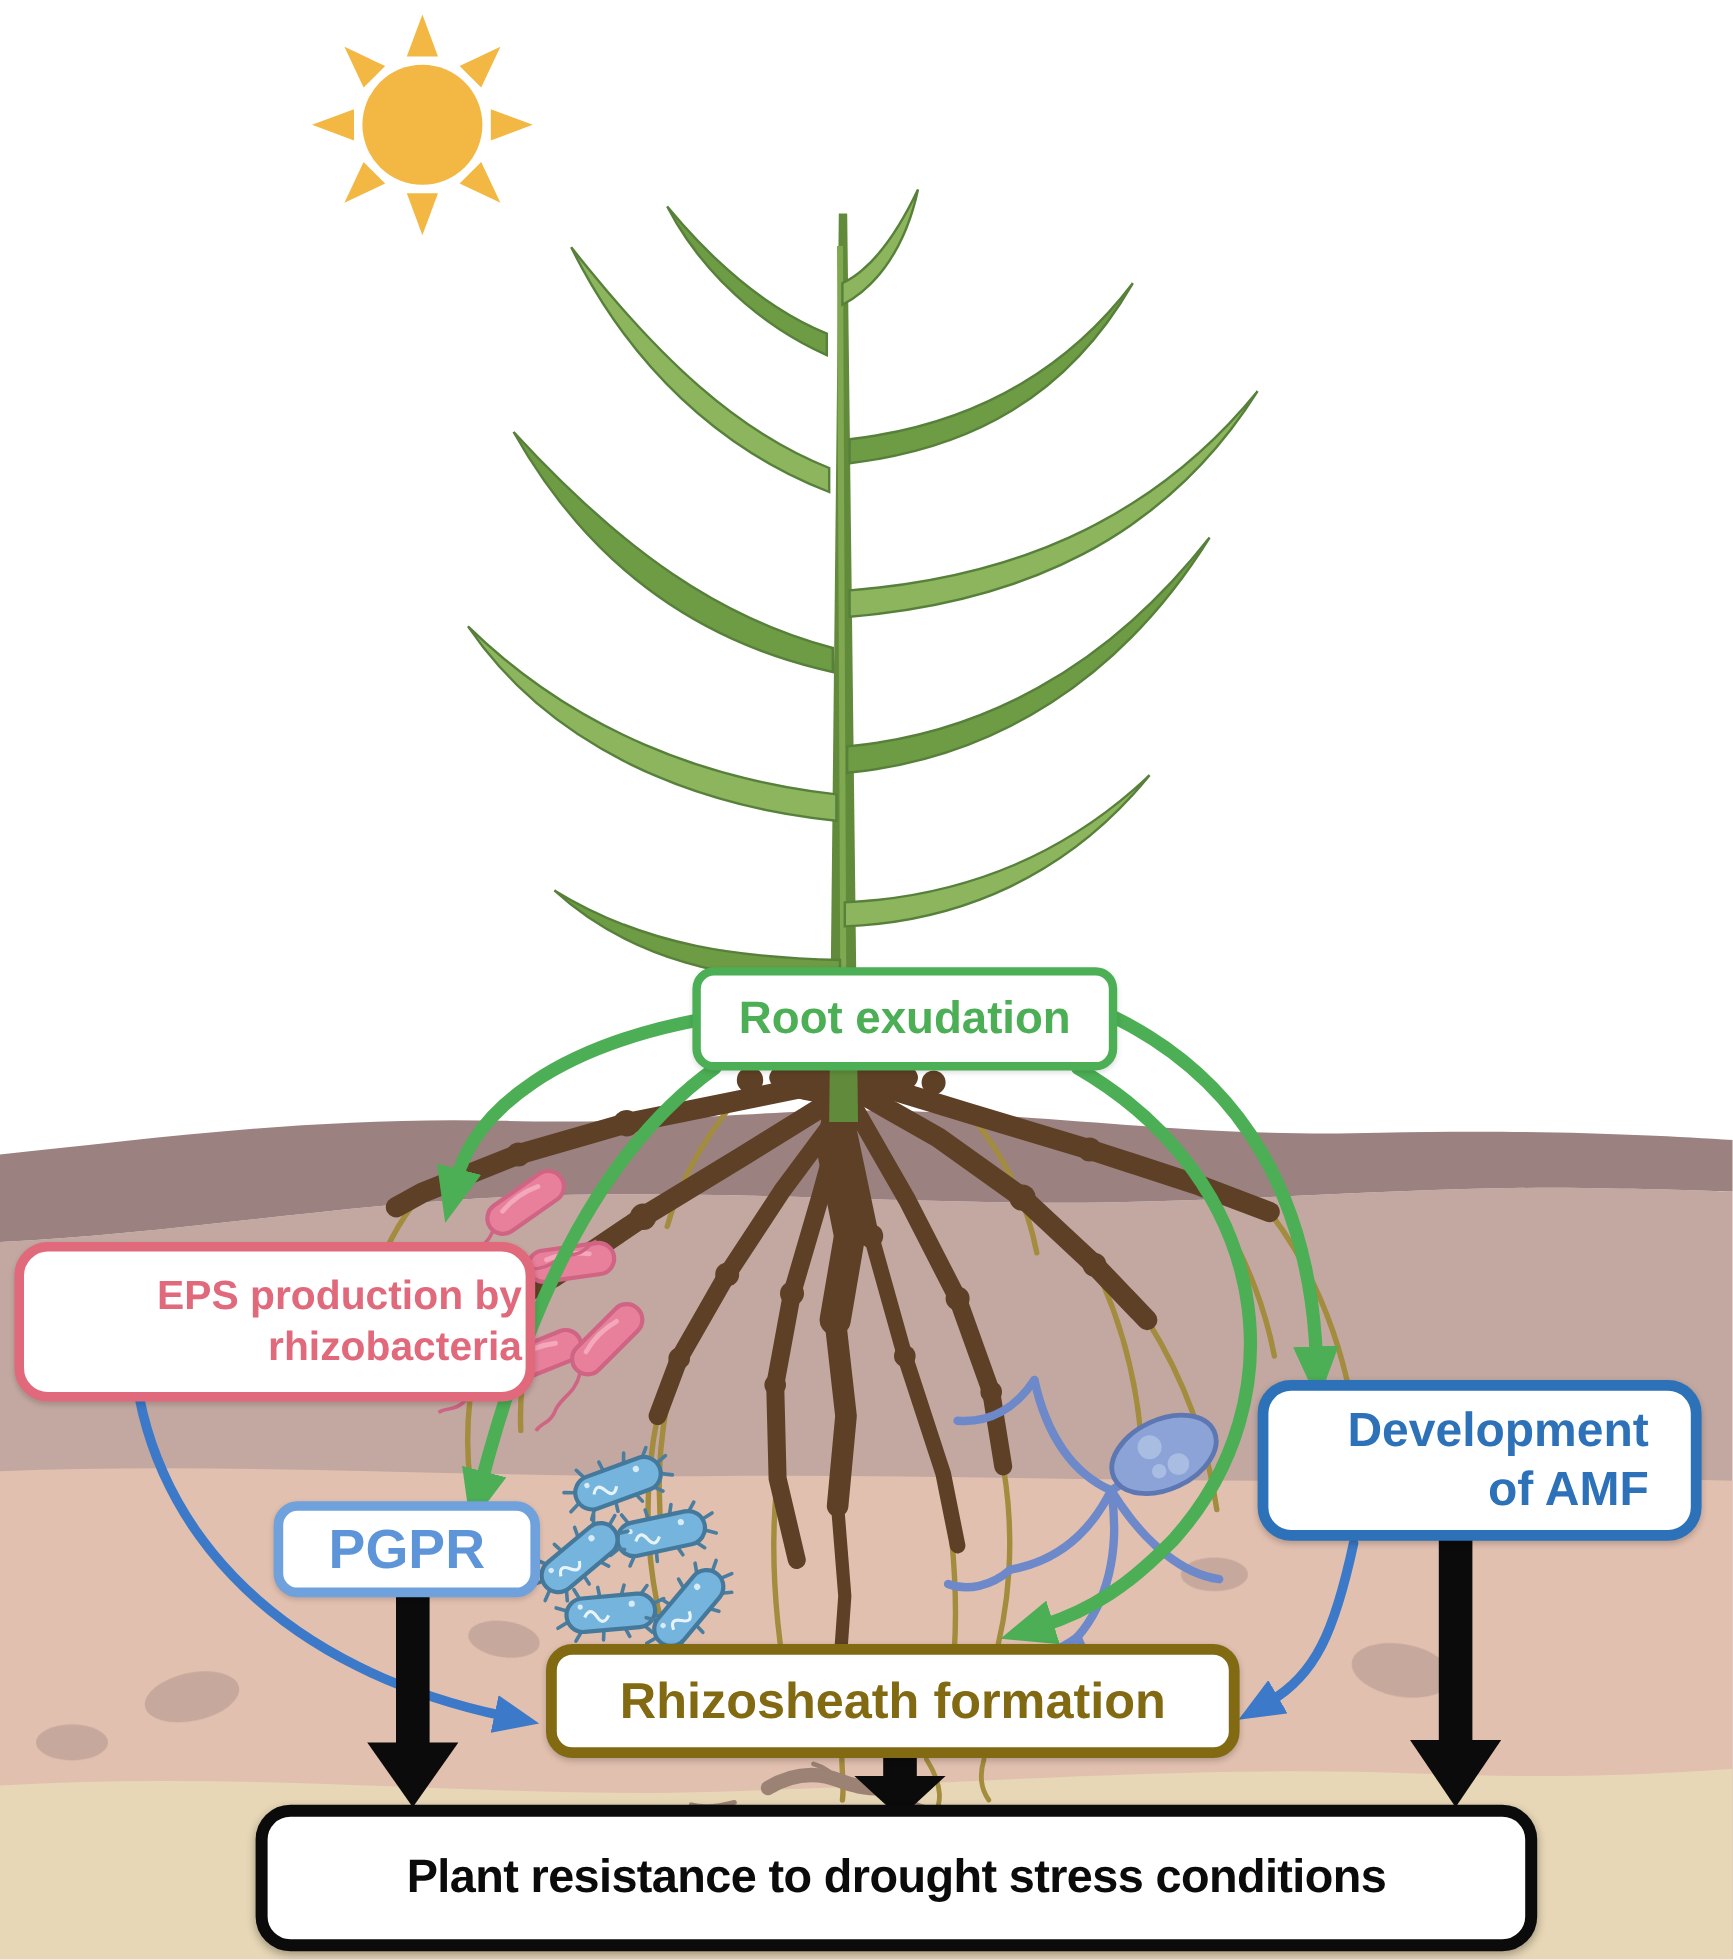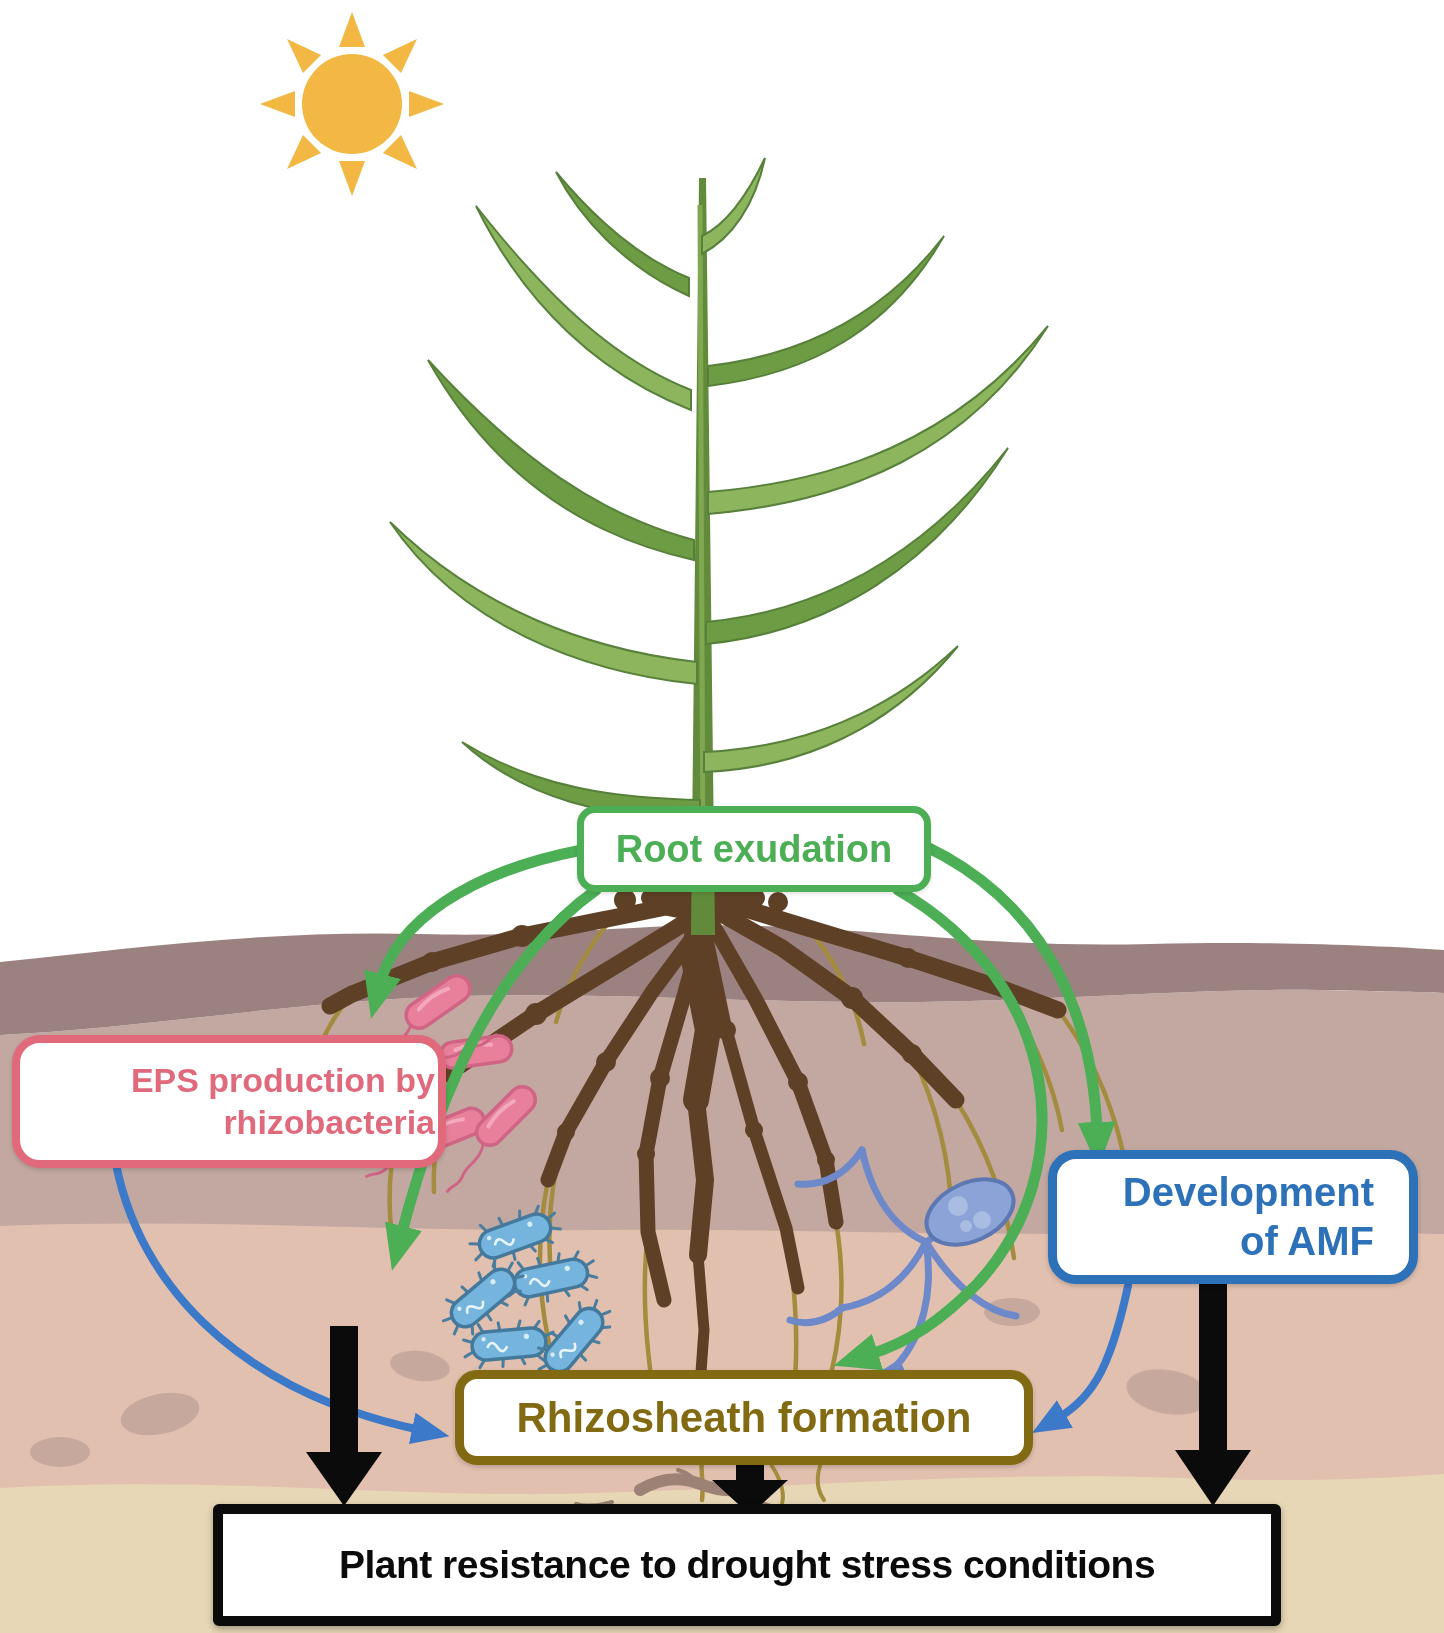--- a/index.html
+++ b/index.html
@@ -16,21 +16,21 @@
   .box-root{left:577px;top:806px;width:354px;height:86px;border:7px solid #4cae55;border-radius:18px;
     color:#4cae55;font-size:38px;white-space:nowrap;box-shadow:0 2px 4px rgba(0,0,0,.12);}
   .box-eps{left:12px;top:1003px;width:434px;height:133px;border:8px solid #e06a7c;border-radius:28px;
     color:#e06a7c;font-size:34px;padding:0 3px;box-shadow:0 2px 4px rgba(0,0,0,.15);margin-top:32px;}
   .box-pgpr{left:228px;top:1251px;width:222px;height:80px;border:8px solid #6fa1dc;border-radius:20px;
     color:#5e95d8;font-size:46px;box-shadow:0 2px 4px rgba(0,0,0,.15);}
   .box-amf{left:1048px;top:1150px;width:370px;height:134px;border:9px solid #2d72b8;border-radius:28px;
     color:#2d72b8;font-size:40px;padding:0 35px;box-shadow:0 2px 5px rgba(0,0,0,.2);}
   .box-rhizo{left:455px;top:1370px;width:578px;height:95px;border:9px solid #826a12;border-radius:22px;
     color:#826a12;font-size:42px;white-space:nowrap;box-shadow:0 2px 5px rgba(0,0,0,.2);}
-  .box-outcome{left:213px;top:1504px;width:1068px;height:122px;border:10px solid #0b0b0b;border-radius:6px;
+  .box-outcome{left:213px;top:1504px;width:1068px;height:122px;border:10px solid #0b0b0b;border-radius:29px;
     color:#0b0b0b;font-size:39px;letter-spacing:-0.5px;white-space:nowrap;box-shadow:0 3px 7px rgba(0,0,0,.3);}
 </style>
 </head>
 <body>
 
 <div id="stage">
 
   <svg id="scene" viewBox="0 0 1444 1633">
     <defs>
       <marker id="mk-green" markerUnits="userSpaceOnUse" markerWidth="46" markerHeight="38" refX="10" refY="19" orient="auto">
@@ -241,20 +241,23 @@
   </svg>
 
   <div class="label-box box-root">
     <span>Root exudation</span>
   </div>
 
   <div class="label-box box-eps">
     <span>EPS production by rhizobacteria</span>
   </div>
 
+  <div class="label-box box-pgpr">
+    <span>PGPR</span>
+  </div>
 
   <div class="label-box box-rhizo">
     <span>Rhizosheath formation</span>
   </div>
 
   <div class="label-box box-amf">
     <span>Development of AMF</span>
   </div>
 
   <div class="label-box box-outcome">

